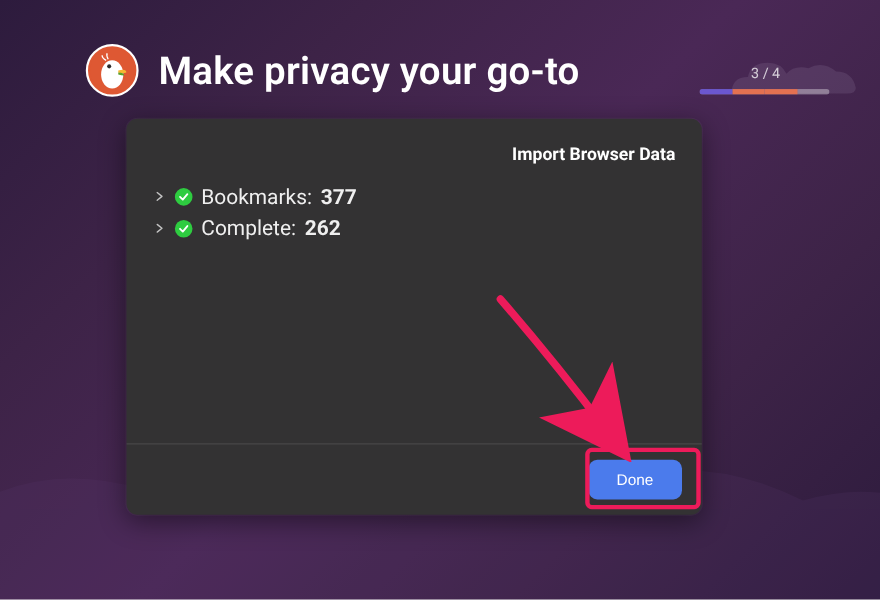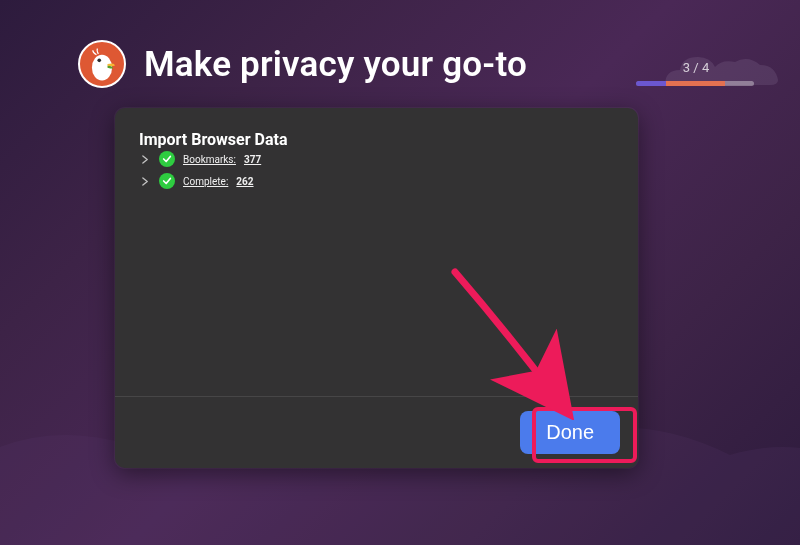--- a/index.html
+++ b/index.html
@@ -92,35 +92,35 @@
       flex-direction: column;
     }
     .panel-body {
       flex: 1;
       padding: 22px 24px 10px 24px;
     }
     .panel-title {
       font-size: 16px;
       font-weight: 700;
       color: #fff;
-      margin-bottom: 2px;
+      margin-bottom: 18px;
+      text-align: right;
     }
     .complete-label {
       font-size: 13px;
       color: rgba(255,255,255,0.9);
       margin-bottom: 8px;
     }
     .result-row {
       display: flex;
       align-items: center;
       gap: 8px;
-      font-size: 10px;
+      font-size: 19px;
       color: rgba(255,255,255,0.92);
       margin-bottom: 6px;
-      text-decoration: underline;
     }
     .result-row .chev {
       width: 12px;
       display: flex;
       justify-content: center;
       color: rgba(255,255,255,0.7);
     }
     .check {
       width: 16px;
       height: 16px;
@@ -139,21 +139,21 @@
       padding: 14px 18px;
       display: flex;
       justify-content: flex-end;
     }
     .done-btn {
       background: #4b7bec;
       color: #fff;
       border: none;
       border-radius: 8px;
       padding: 10px 26px;
-      font-size: 20px;
+      font-size: 14px;
       font-weight: 500;
       cursor: pointer;
     }
     .highlight-box {
       position: absolute;
       border: 4px solid #ed1b5a;
       border-radius: 6px;
       pointer-events: none;
     }
     .arrow-annot {

